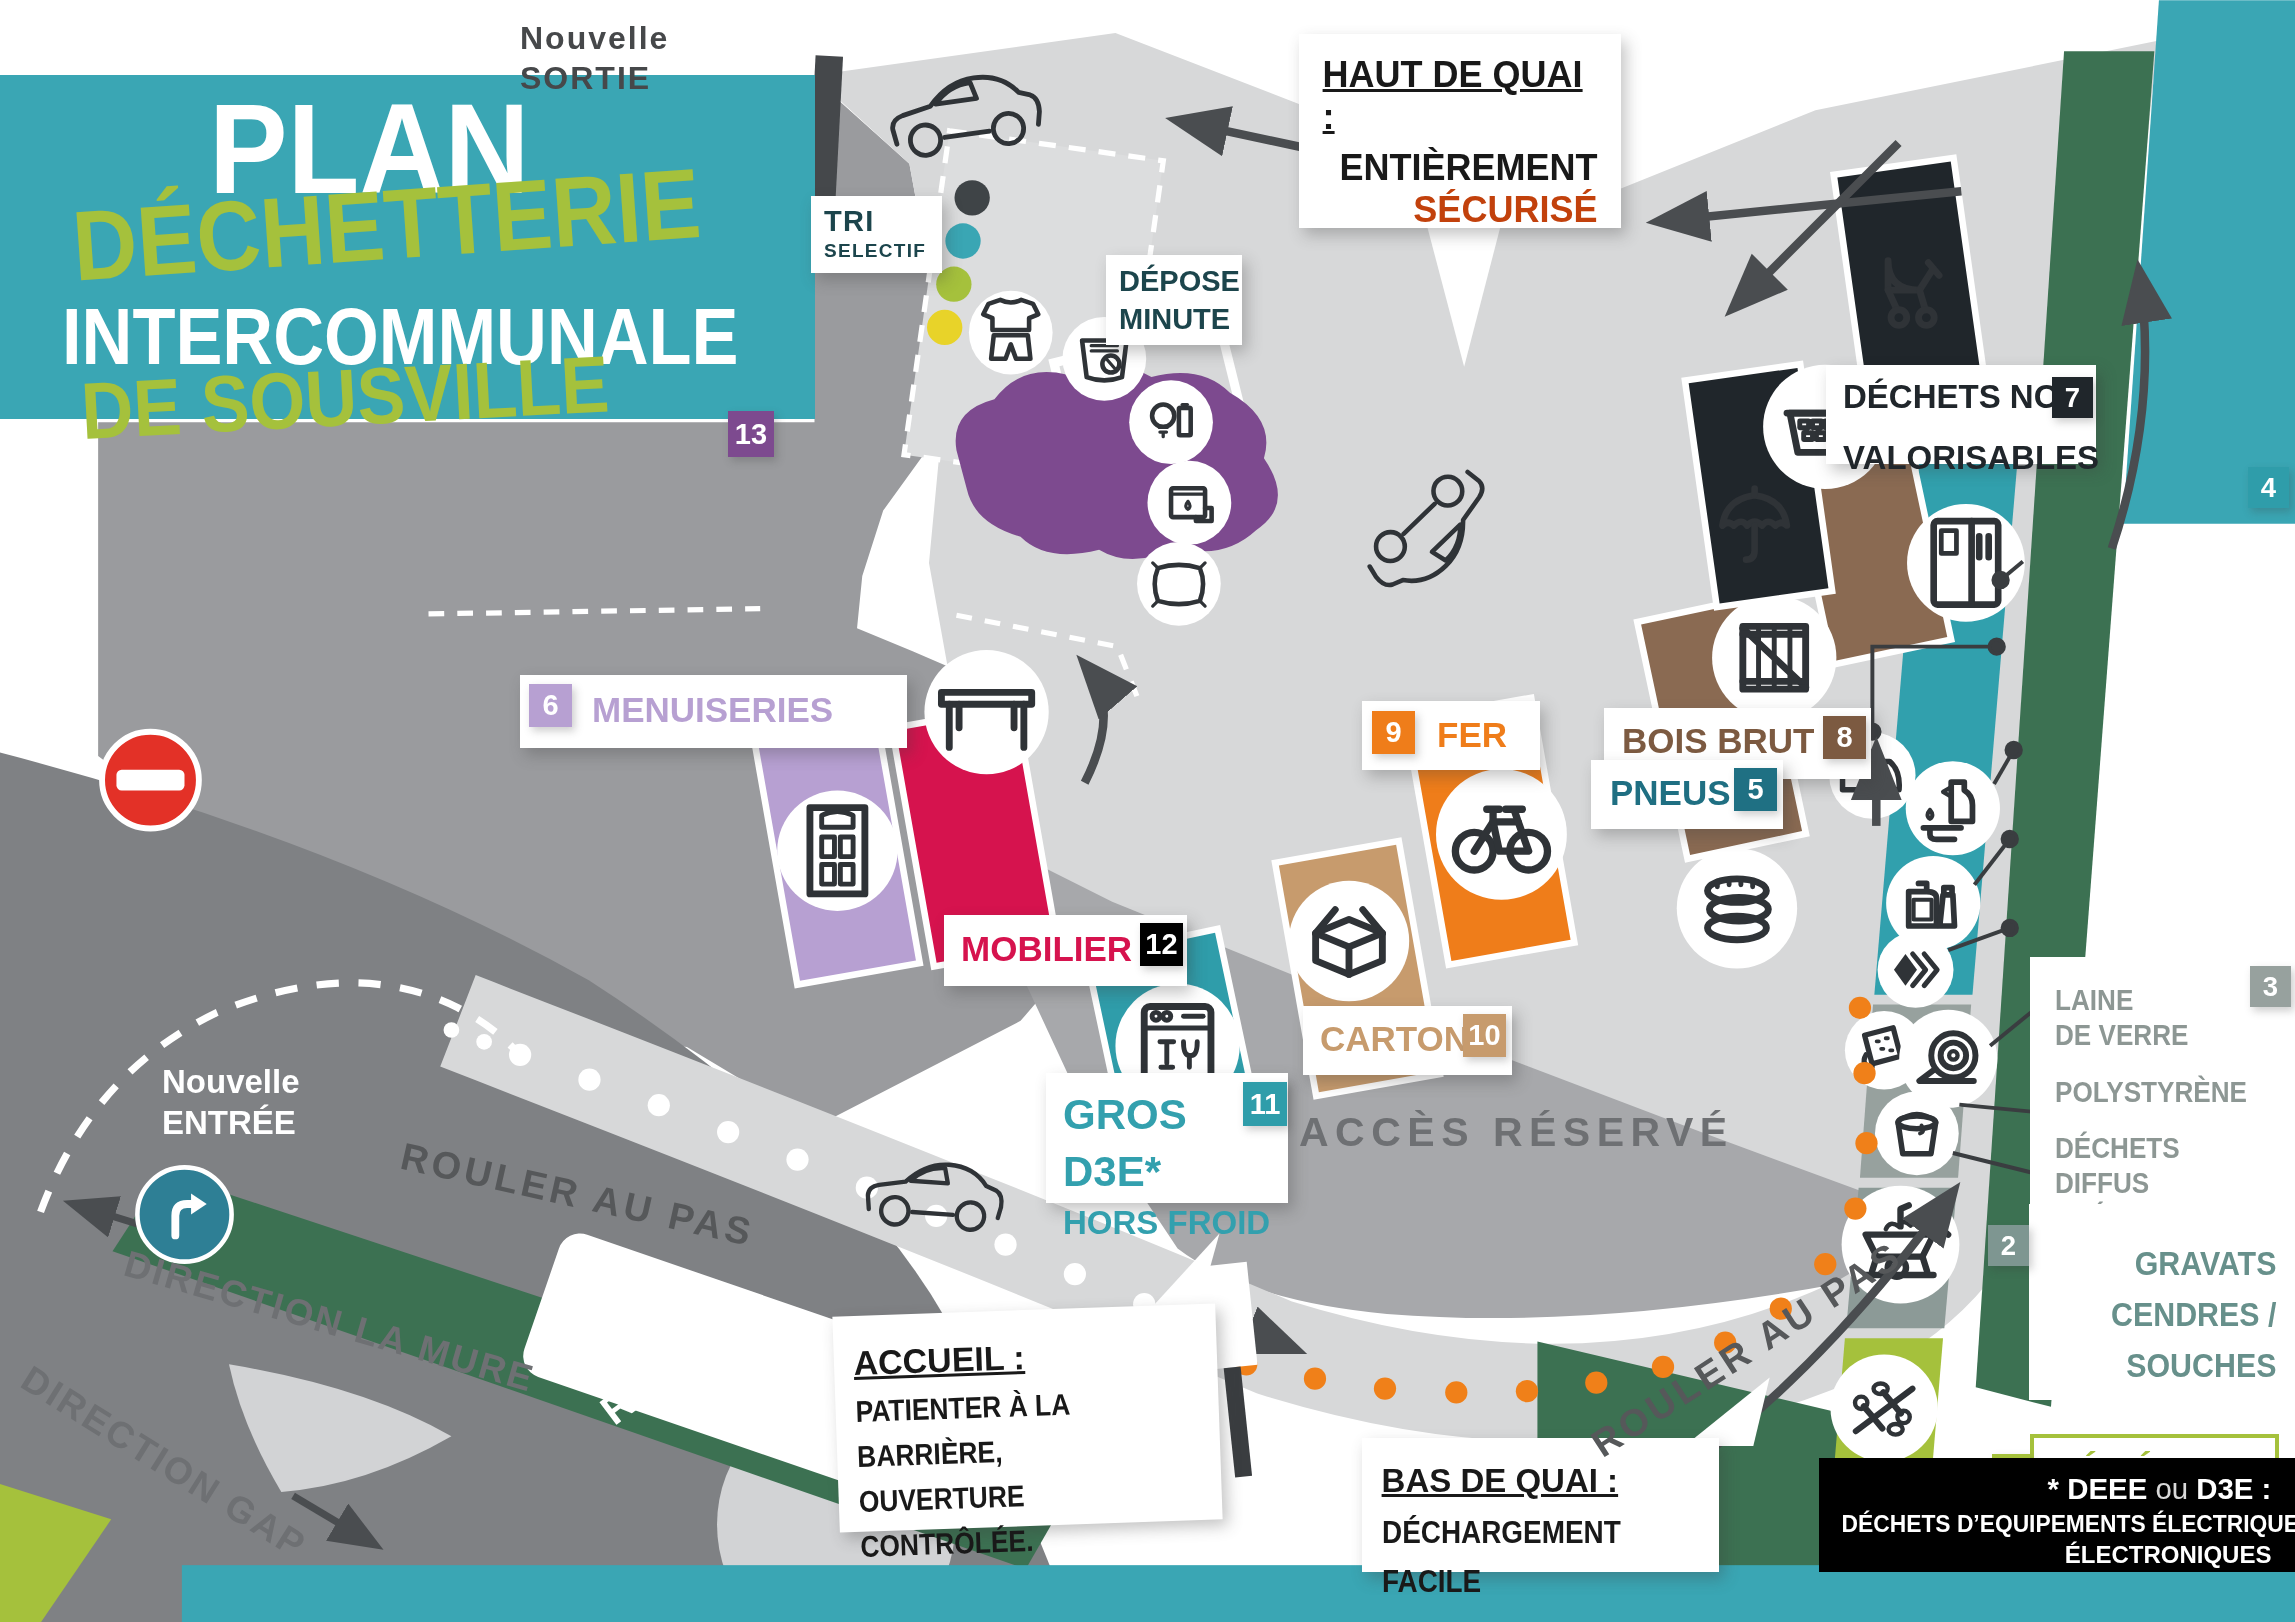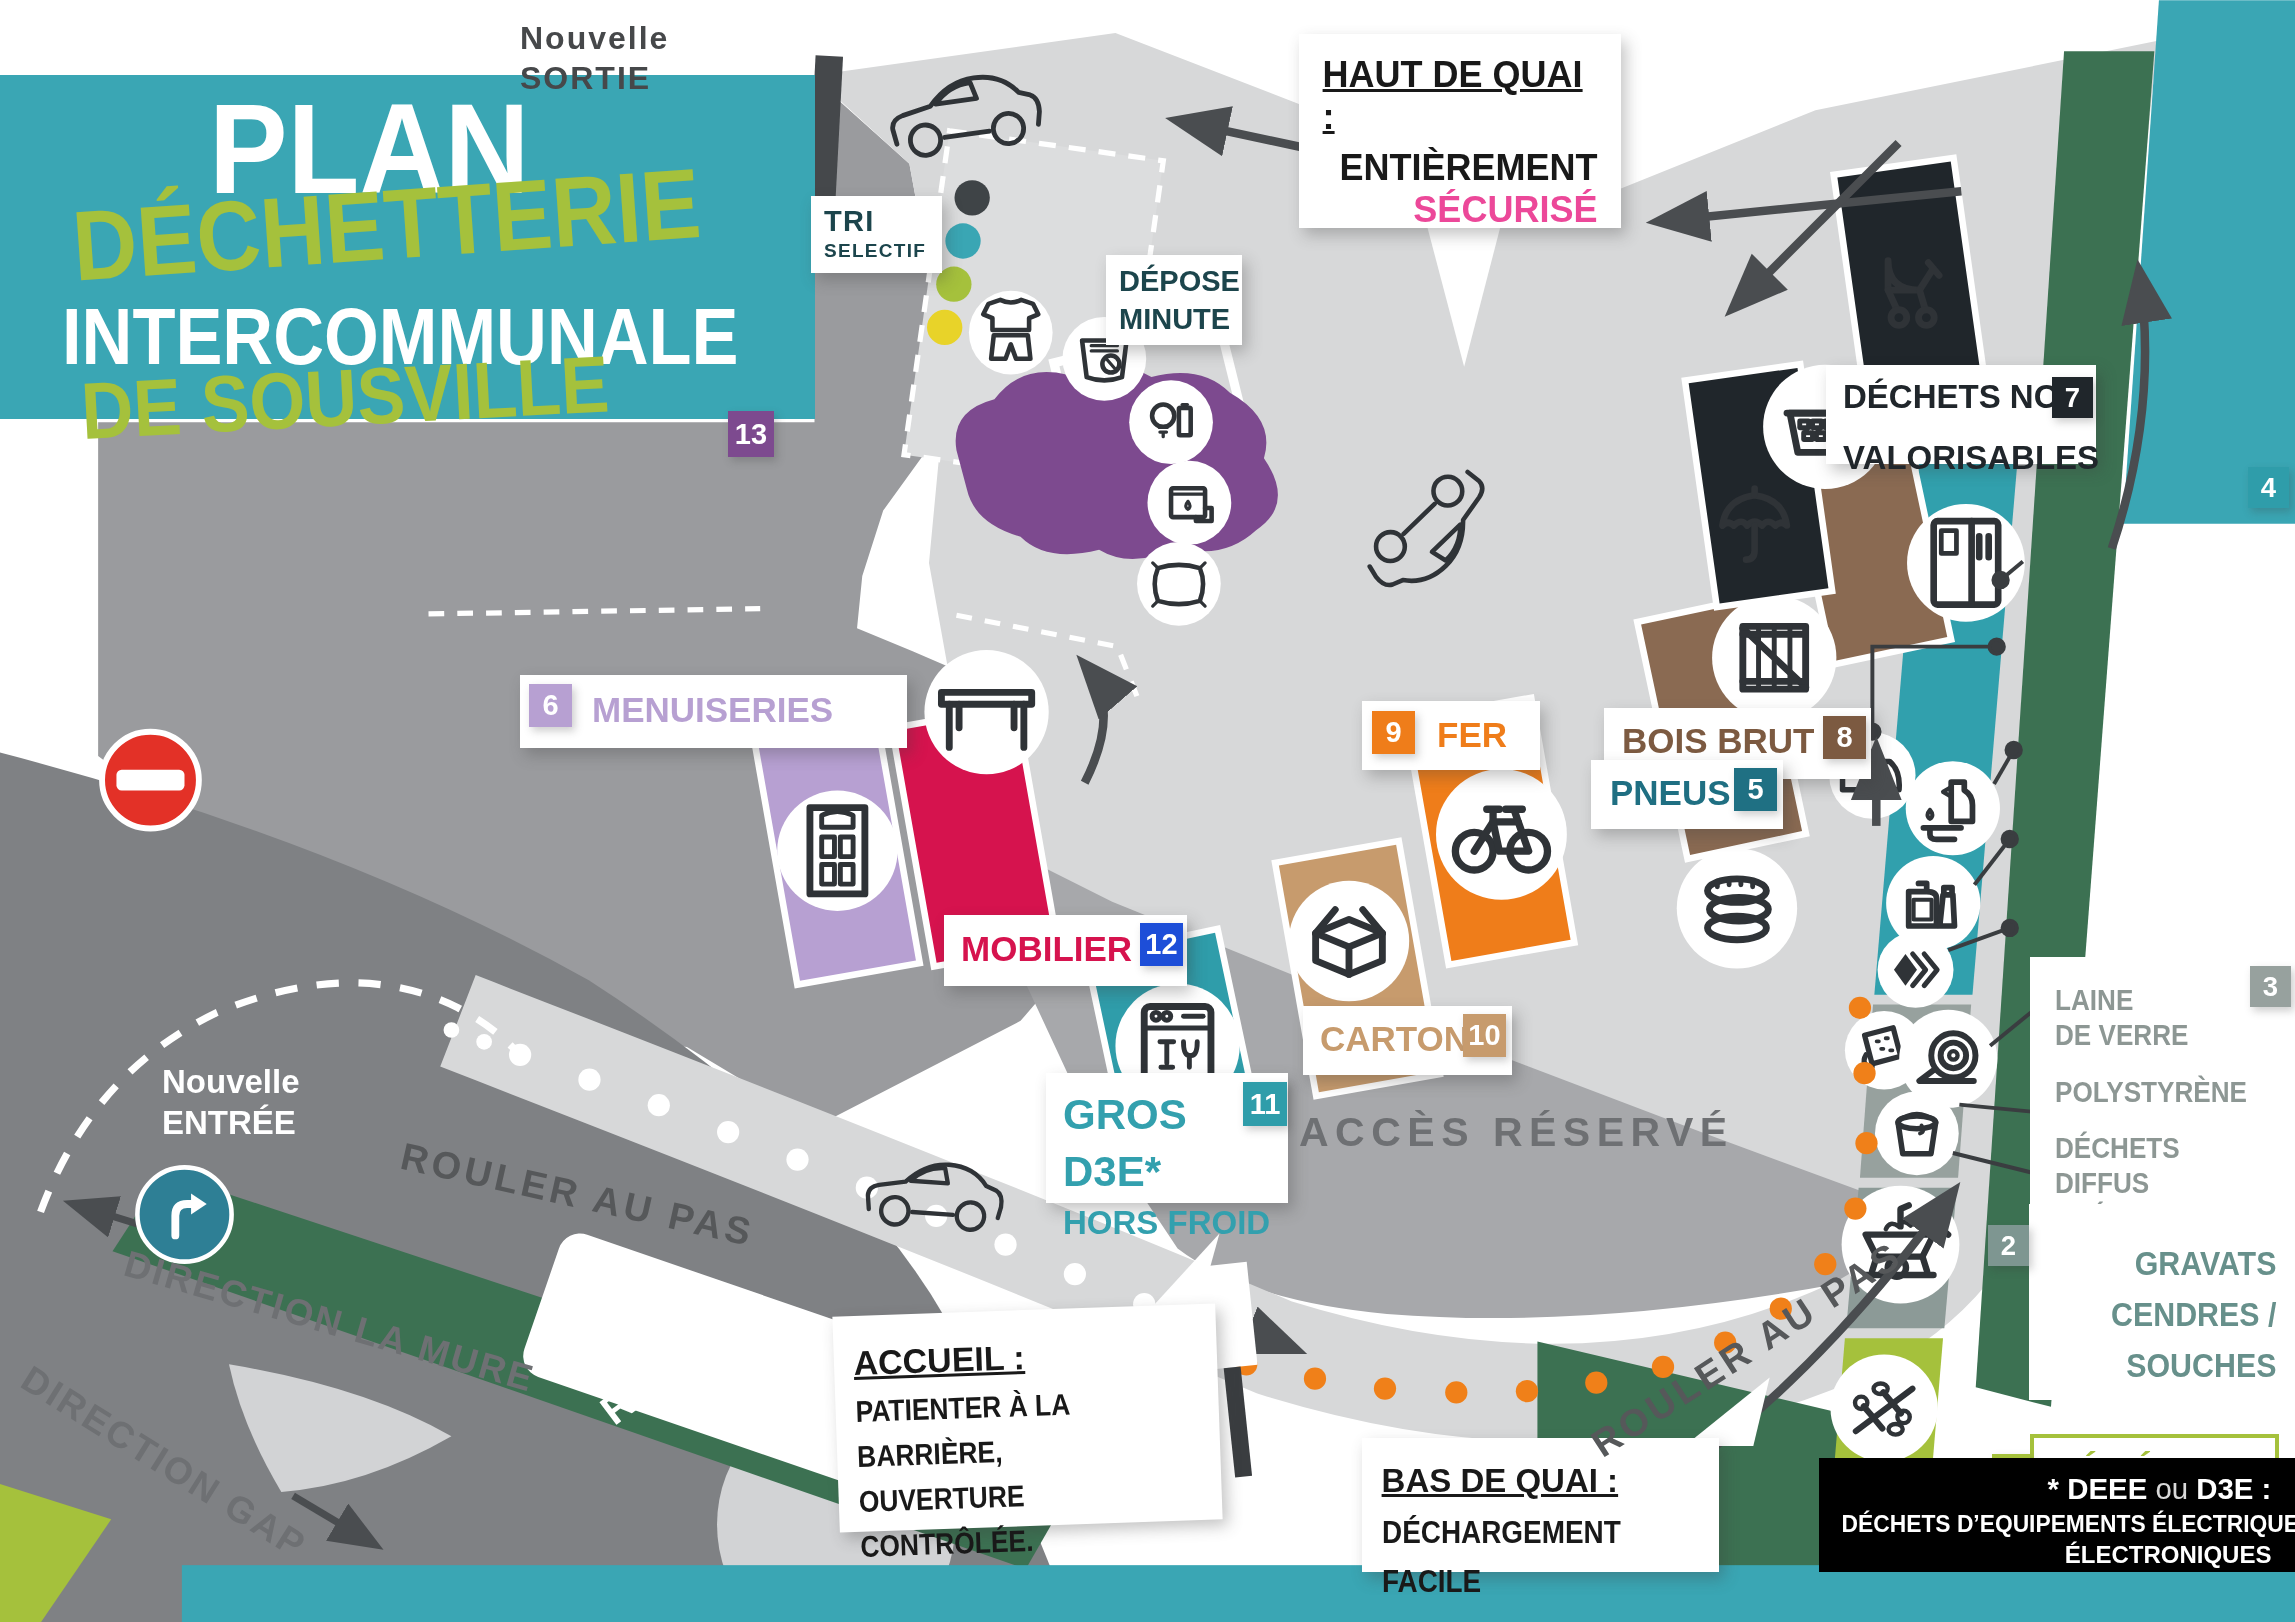--- a/index.html
+++ b/index.html
@@ -452,21 +452,21 @@
 </div>
 
 <div class="lbl" style="left:520px;top:18.3px;font-size:32px;font-weight:bold;color:#46484A;letter-spacing:2px;line-height:1.25;">
   <div>Nouvelle</div>
   <div>SORTIE</div>
 </div>
 
 <div class="wbox" style="left:1299px;top:34px;width:322px;height:194px;padding:19.6px 23.6px;box-sizing:border-box;">
   <div class="u" style="font-size:36px;font-weight:bold;color:#191919;">HAUT DE QUAI :</div>
   <div style="font-size:36px;font-weight:600;color:#191919;text-align:right;margin-top:9.2px;">ENTIÈREMENT</div>
-  <div style="font-size:36px;font-weight:600;color:#ec4899;text-align:right;">SÉCURISÉ</div>
+  <div style="font-size:36px;font-weight:600;color:#c2410c;text-align:right;">SÉCURISÉ</div>
 </div>
 
 <div class="wbox" style="left:811px;top:196px;width:131px;height:77px;padding:6.5px 0 0 13px;box-sizing:border-box;line-height:1.25;">
   <div style="font-size:29px;font-weight:bold;color:#1C454C;letter-spacing:1.3px;">TRI</div>
   <div style="font-size:19px;font-weight:bold;color:#1C454C;letter-spacing:1.3px;">SELECTIF</div>
 </div>
 
 <div class="wbox" style="left:1106px;top:255px;width:136px;height:90px;padding:7.9px 0 0 13px;box-sizing:border-box;line-height:1.3;">
   <div style="font-size:29px;font-weight:bold;color:#1C454C;">DÉPOSE</div>
   <div style="font-size:29px;font-weight:bold;color:#1C454C;">MINUTE</div>
@@ -479,21 +479,21 @@
   <div style="font-size:33px;font-weight:bold;color:#20262B;margin-top:20px;">VALORISABLES</div>
 </div>
 <div class="badge" style="left:2052px;top:377px;width:41px;height:41px;background:#20262B;font-size:27.5px;">7</div>
 
 <div class="wbox" style="left:520px;top:675px;width:387px;height:73px;"></div>
 <div class="badge" style="left:529px;top:684px;width:43px;height:43px;background:#B7A0D2;font-size:29px;">6</div>
 <div class="lbl" style="left:592px;top:690px;font-size:35px;font-weight:bold;color:#B7A0D2;">MENUISERIES</div>
 
 <div class="wbox" style="left:944px;top:915px;width:243px;height:71px;"></div>
 <div class="lbl" style="left:961px;top:929px;font-size:35px;font-weight:bold;color:#D6134E;">MOBILIER</div>
-<div class="badge" style="left:1140px;top:923px;width:43px;height:43px;background:#1d4ed8;font-size:29px;">12</div>
+<div class="badge" style="left:1140px;top:923px;width:43px;height:43px;background:#000000;font-size:29px;">12</div>
 
 <div class="wbox" style="left:1362px;top:701px;width:178px;height:69px;"></div>
 <div class="badge" style="left:1372px;top:711px;width:43px;height:43px;background:#EF7D1A;font-size:29px;">9</div>
 <div class="lbl" style="left:1437px;top:715px;font-size:35px;font-weight:bold;color:#EF7D1A;">FER</div>
 
 <div class="wbox" style="left:1604px;top:708px;width:267px;height:71px;"></div>
 <div class="lbl" style="left:1622px;top:721px;font-size:35px;font-weight:bold;color:#7C5A41;">BOIS BRUT</div>
 <div class="badge" style="left:1823px;top:716px;width:43px;height:43px;background:#7C5A41;font-size:29px;">8</div>
 
 <div class="wbox" style="left:1303px;top:1006px;width:209px;height:69px;"></div>

